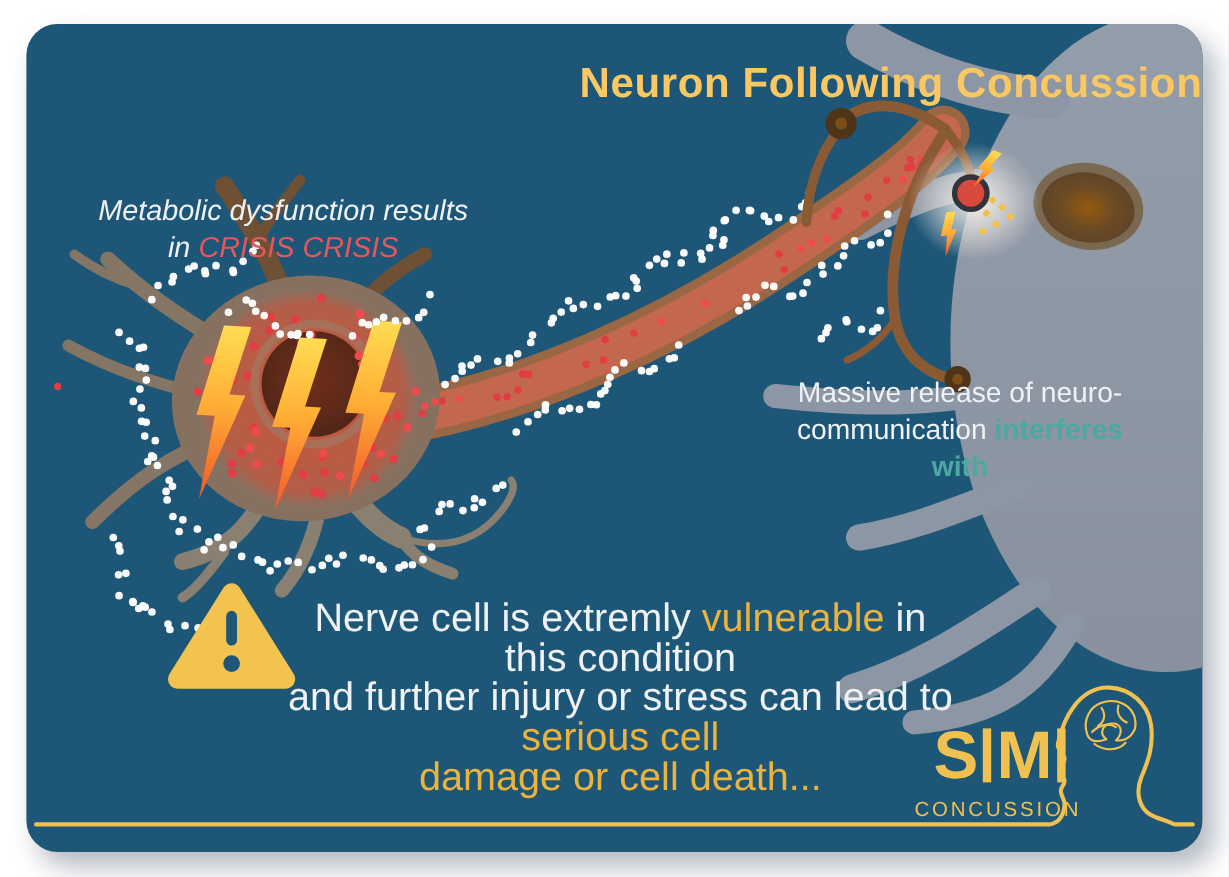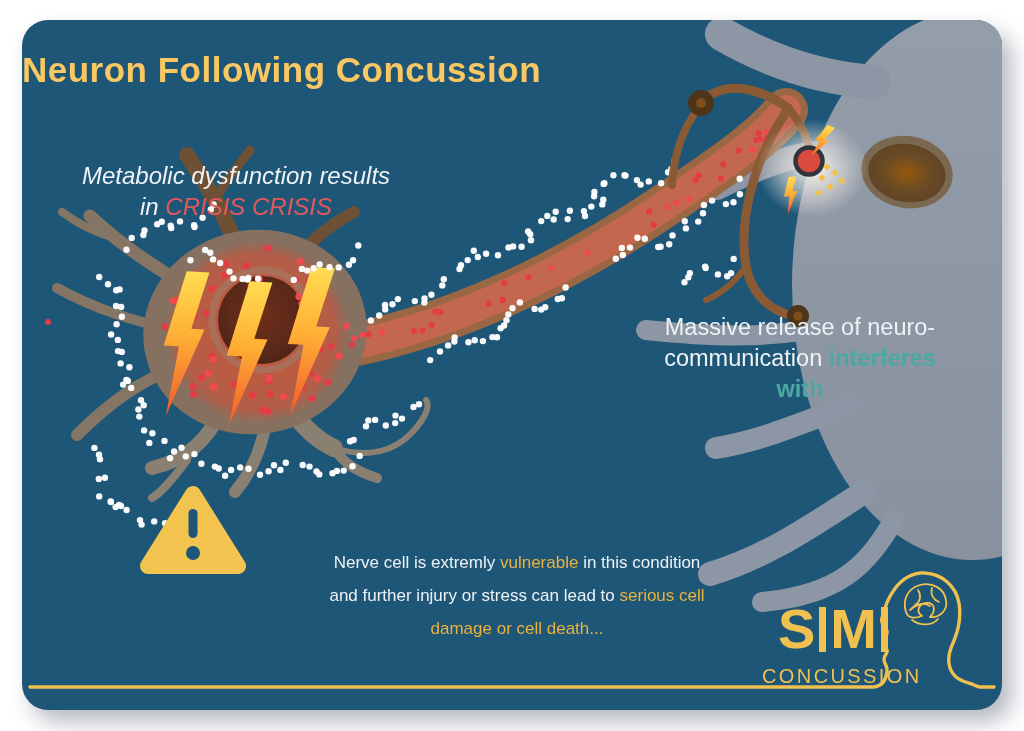--- a/index.html
+++ b/index.html
@@ -1,34 +1,34 @@
 <!DOCTYPE html>
 <html style="--page_bg: #ffffff; --card_bg: #1e5677; --title_gold: #f9c863; --body_text: #eef2f4; --red_highlight: #e4585c; --teal_highlight: #4ba9a1; --yellow_highlight: #e9b33d; --logo_gold: #f0c150; --triangle_gold: #f2c34e;"><head>
 <meta charset="utf-8">
 <style>
   html,body{margin:0;padding:0;background:var(--page_bg,#fff);width:1024px;height:731px;overflow:hidden;
     font-family:"Liberation Sans",sans-serif;}
   .card{position:absolute;left:22px;top:20px;width:980px;height:690px;background:var(--card_bg,#1e5677);
     border-radius:26px;box-shadow:10px 12px 22px rgba(90,100,120,.45);overflow:hidden;}
   .illustration{position:absolute;inset:0;width:980px;height:690px;}
-  .page-title{position:absolute;left:0;top:30px;width:100%;text-align:left;margin:0;
+  .page-title{position:absolute;left:0;top:30px;width:100%;text-align:right;margin:0;
     font-size:35px;font-weight:800;letter-spacing:.5px;color:var(--title_gold,#f9c863);}
   .note{position:absolute;text-align:center;color:var(--body_text,#eef2f4);}
   .note-metabolic{left:18px;top:140px;width:392px;font-size:24px;line-height:31px;font-style:italic;}
   .note-massive{left:625px;top:292px;width:306px;font-size:23.5px;line-height:31px;}
   .hl-red{color:var(--red_highlight,#e4585c);}
   .hl-teal{color:var(--teal_highlight,#4ba9a1);font-weight:bold;}
   .hl-yellow{color:var(--yellow_highlight,#e9b33d);}
   .warning-text{position:absolute;left:212px;top:478px;width:566px;text-align:center;
-    color:var(--body_text,#eef2f4);font-size:17px;line-height:33px;margin-top:48px;}
+    color:var(--body_text,#eef2f4);font-size:33px;line-height:33px;}
   .logo-wordmark{position:absolute;left:756px;top:584px;display:flex;align-items:center;gap:4px;
     color:var(--logo_gold,#f0c150);font-size:56px;line-height:50px;font-weight:800;}
   .logo-wordmark .bar{display:inline-block;width:7px;height:45px;background:var(--logo_gold,#f0c150);}
   .logo-subtitle{position:absolute;left:740px;top:645px;width:136px;text-align:left;
-    color:var(--logo_gold,#f0c150);font-size:20px;letter-spacing:2.4px;font-weight:400;}
+    color:var(--logo_gold,#f0c150);font-size:17px;letter-spacing:2.4px;font-weight:400;}
 </style>
 </head>
 <body>
 
 <div class="card">
 
   <svg class="illustration" viewBox="0 0 980 690">
     <defs>
       <radialGradient id="somaG" cx="50%" cy="50%" r="50%">
         <stop offset="0%" stop-color="#c1543c"></stop>

